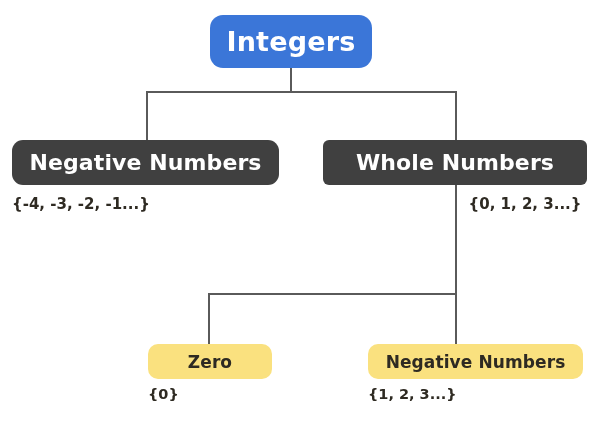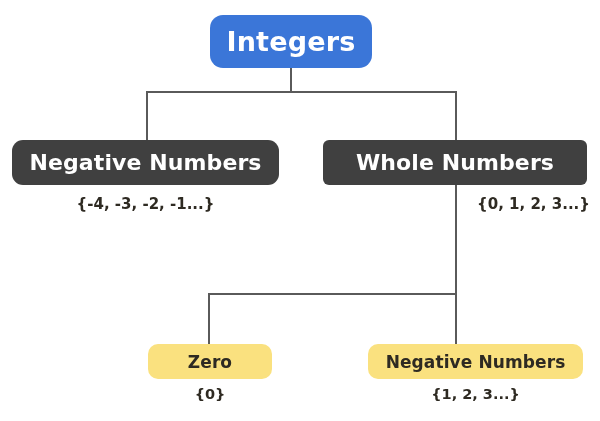--- a/index.html
+++ b/index.html
@@ -111,21 +111,21 @@
   }
 
   
   .setcap {
     position: absolute;
     font-family: "DejaVu Sans", sans-serif;
     font-size: 15px;
     font-weight: 700;
     color: #2e2a22;
     white-space: nowrap;
-    text-align: center;
+    text-align: left;
   }
   .setcap.small { font-size: 14.5px; }
 </style>
 </head>
 <body>
 
 <div id="canvas">
 
 
   <div class="conn v" style="left:290px; top:68px; height:24px;"></div>
@@ -149,21 +149,21 @@
   </div>
 
   <div class="node orange" style="left:12px; top:140px; width:267px; height:45px;">
     <span class="node-label">Negative Numbers</span>
   </div>
   <div class="setcap" style="left:12px; top:195px; width:267px;">{-4, -3, -2, -1...}</div>
 
   <div class="node orange" style="left:323px; top:140px; width:264px; height:45px;border-radius:6px;">
     <span class="node-label">Whole Numbers</span>
   </div>
-  <div class="setcap" style="left:460px; top:195px; width:130px; text-align:right;">{0, 1, 2, 3...}</div>
+  <div class="setcap" style="left:460px; top:195px; width:130px; text-align:center;">{0, 1, 2, 3...}</div>
 
   <div class="node yellow" style="left:148px; top:344px; width:124px; height:35px;">
     <span class="node-label">Zero</span>
   </div>
   <div class="setcap small" style="left:148px; top:386px; width:124px;">{0}</div>
 
   <div class="node yellow" style="left:368px; top:344px; width:215px; height:35px;">
     <span class="node-label">Negative Numbers</span>
   </div>
   <div class="setcap small" style="left:368px; top:386px; width:215px;">{1, 2, 3...}</div>

